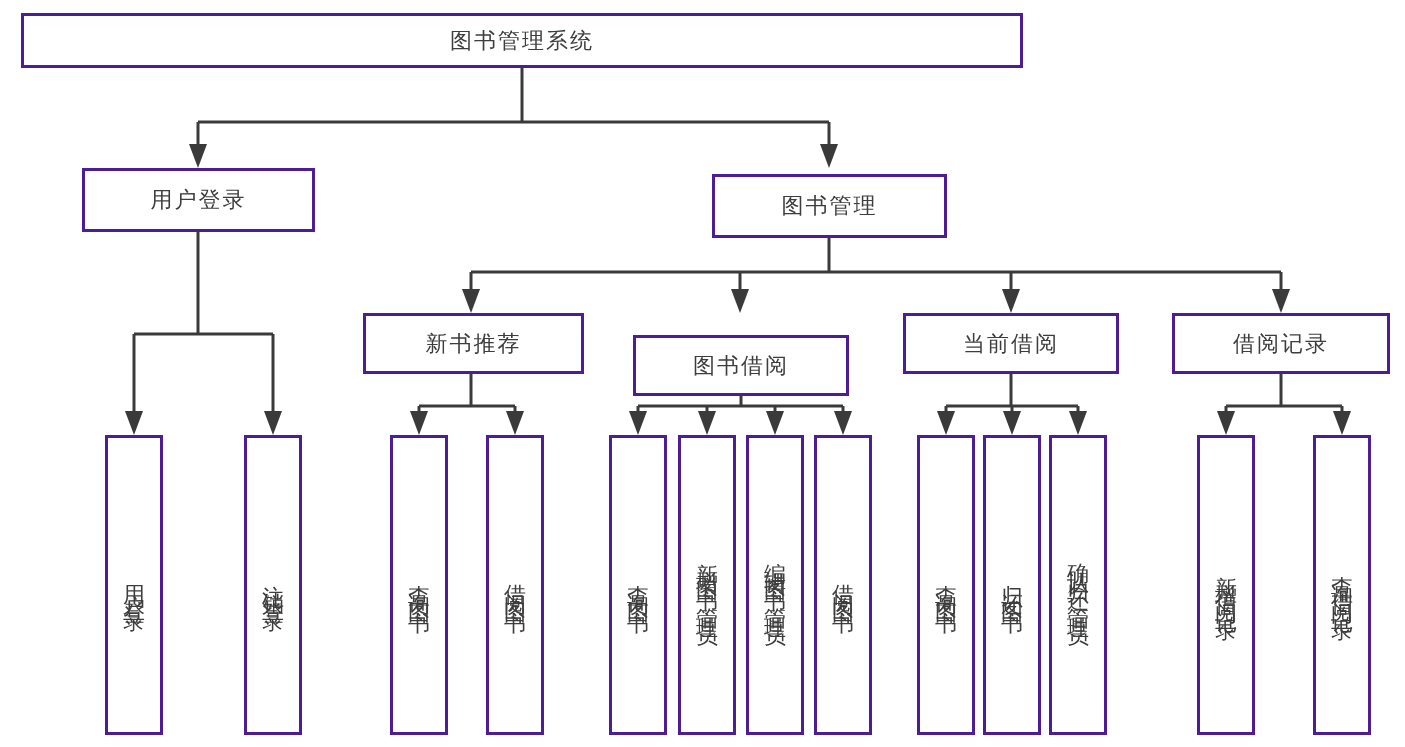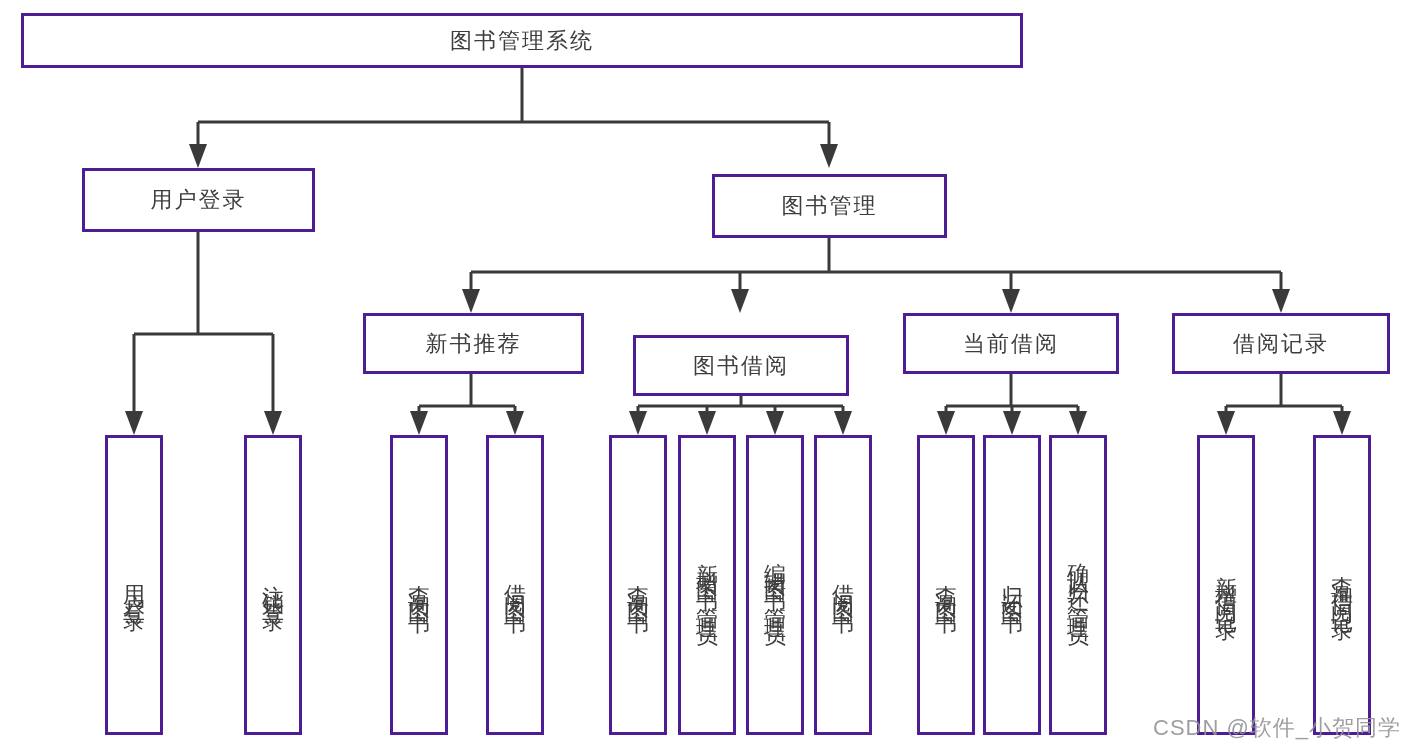--- a/index.html
+++ b/index.html
@@ -213,15 +213,14 @@
   <div class="node leaf n-leaf-cb-confirm">
     <span class="vlabel">确认归还（管理员）</span>
   </div>
   <div class="node leaf n-leaf-br-add">
     <span class="vlabel">新增借阅记录</span>
   </div>
   <div class="node leaf n-leaf-br-query">
     <span class="vlabel">查询借阅记录</span>
   </div>
 
-  <div id="watermark">CSDN @软件_小贺同学</div>
 
 </div>
 
 </body></html>

